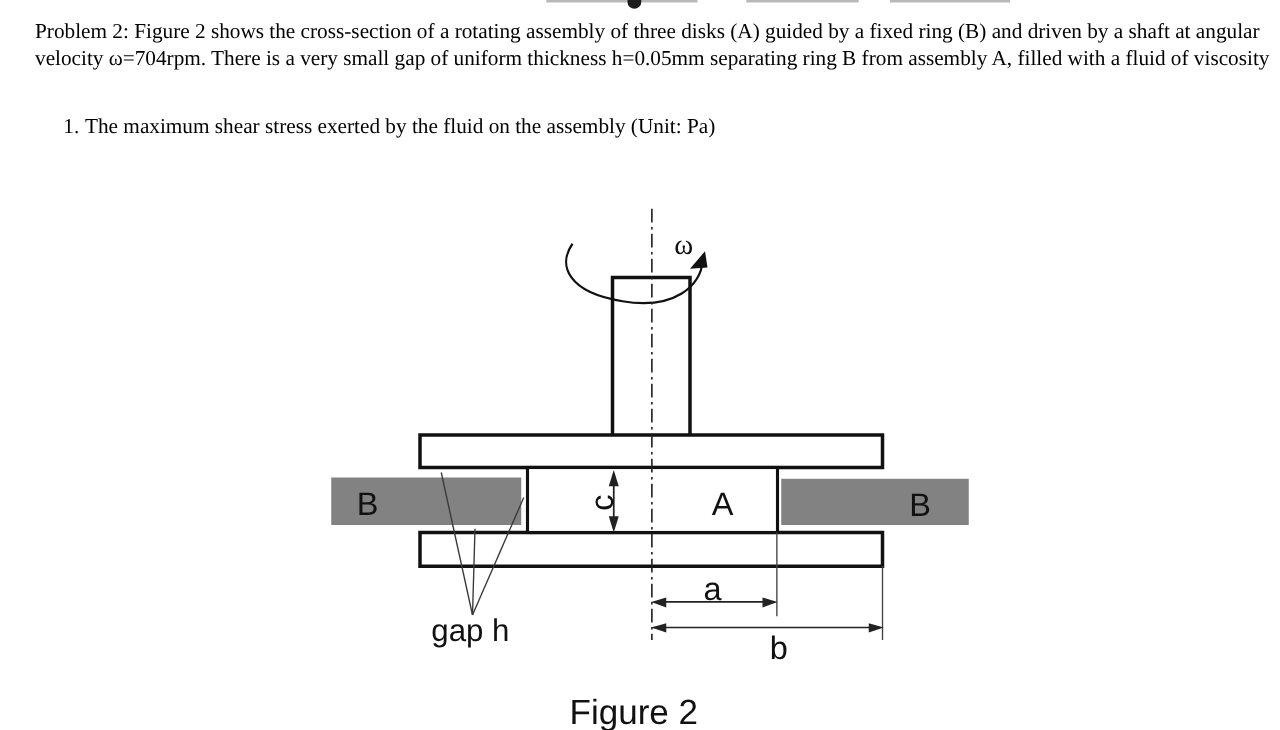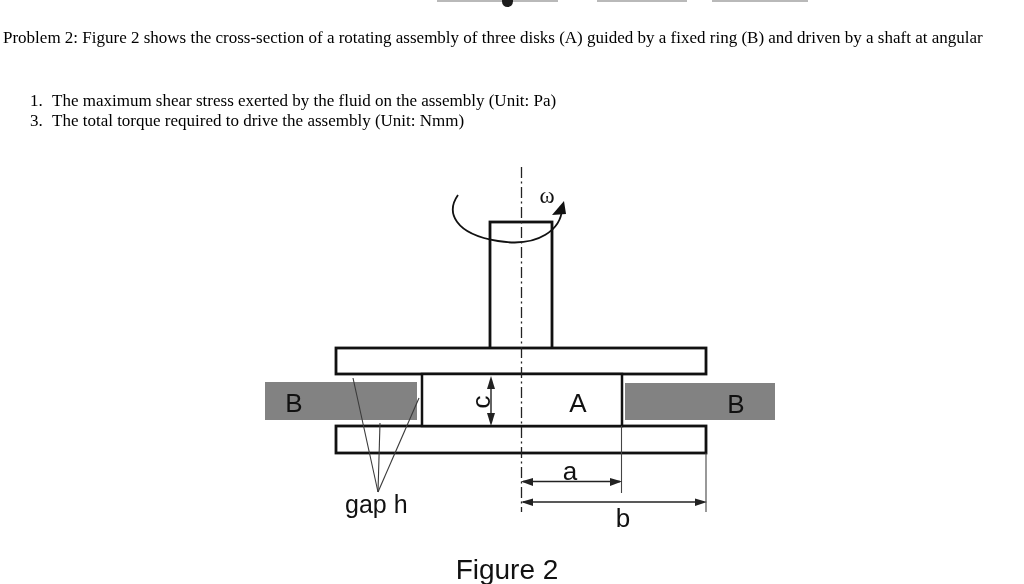--- a/index.html
+++ b/index.html
@@ -1,46 +1,46 @@
 <!DOCTYPE html>
 <html><head>
 <meta charset="utf-8">
 <style>
   html,body{margin:0;padding:0;background:#fff;}
   #page{position:relative;width:1024px;height:584px;background:#ffffff;overflow:hidden;
         font-family:"Liberation Serif", serif;color:#000;}
-  .para{position:absolute;left:3px;top:14px;font-size:17px;line-height:22.2px;white-space:nowrap;margin-top:13px;}
+  .para{position:absolute;left:28px;top:14px;font-size:17px;line-height:22.2px;white-space:nowrap;}
   .para .line{display:block;}
   .para sup{font-size:11.5px;vertical-align:6px;letter-spacing:0;}
-  .tasks{position:absolute;left:30px;top:91px;font-size:17px;line-height:20.3px;white-space:nowrap;}
+  .tasks{position:absolute;left:46px;top:91px;font-size:17px;line-height:20.3px;white-space:nowrap;text-align:center;}
   .task{display:block;}
   .task .num{display:inline-block;width:22px;}
   .frag{position:absolute;background:#b9b9b9;height:2px;top:0;}
   .fragblob{position:absolute;background:#1c1c1c;width:11px;height:7px;top:0;
             border-radius:0 0 6px 6px;}
   svg text{font-family:"Liberation Sans", sans-serif;fill:#111;}
   svg .serif{font-family:"Liberation Serif", serif;}
 </style>
 </head>
 <body>
 
 <div id="page">
 
   <div class="frag" style="left:437px;width:121px;"></div>
   <div class="frag" style="left:597px;width:90px;"></div>
   <div class="frag" style="left:712px;width:96px;"></div>
   <div class="fragblob" style="left:502px;"></div>
 
   <div class="para">
     <span class="line">Problem 2: Figure 2 shows the cross-section of a rotating assembly of three disks (A) guided by a fixed ring (B) and driven by a shaft at angular</span>
+    <span class="line">velocity ω=704rpm. There is a very small gap of uniform thickness h=0.05mm separating ring B from assembly A, filled with a fluid of viscosity</span>
   </div>
 
   <div class="tasks">
     <span class="task"><span class="num">1.</span><span>The maximum shear stress exerted by the fluid on the assembly (Unit: Pa)</span></span>
-    <span class="task"><span class="num">3.</span><span>The total torque required to drive the assembly (Unit: Nmm)</span></span>
   </div>
 
   <svg width="520" height="424" viewBox="0 0 520 424" style="position:absolute;left:260px;top:160px;">
 
     <rect x="230" y="62" width="62" height="127" fill="#ffffff" stroke="#111" stroke-width="2.8"></rect>
 
     <path d="M198,35 C186,52 194,74 238,81 C280,88 301,68 302,49" fill="none" stroke="#111" stroke-width="1.8"></path>
     <polygon points="304,41 292,55 306,54" fill="#111"></polygon>
     <text class="serif" x="287" y="43" font-size="23" text-anchor="middle">ω</text>
 

